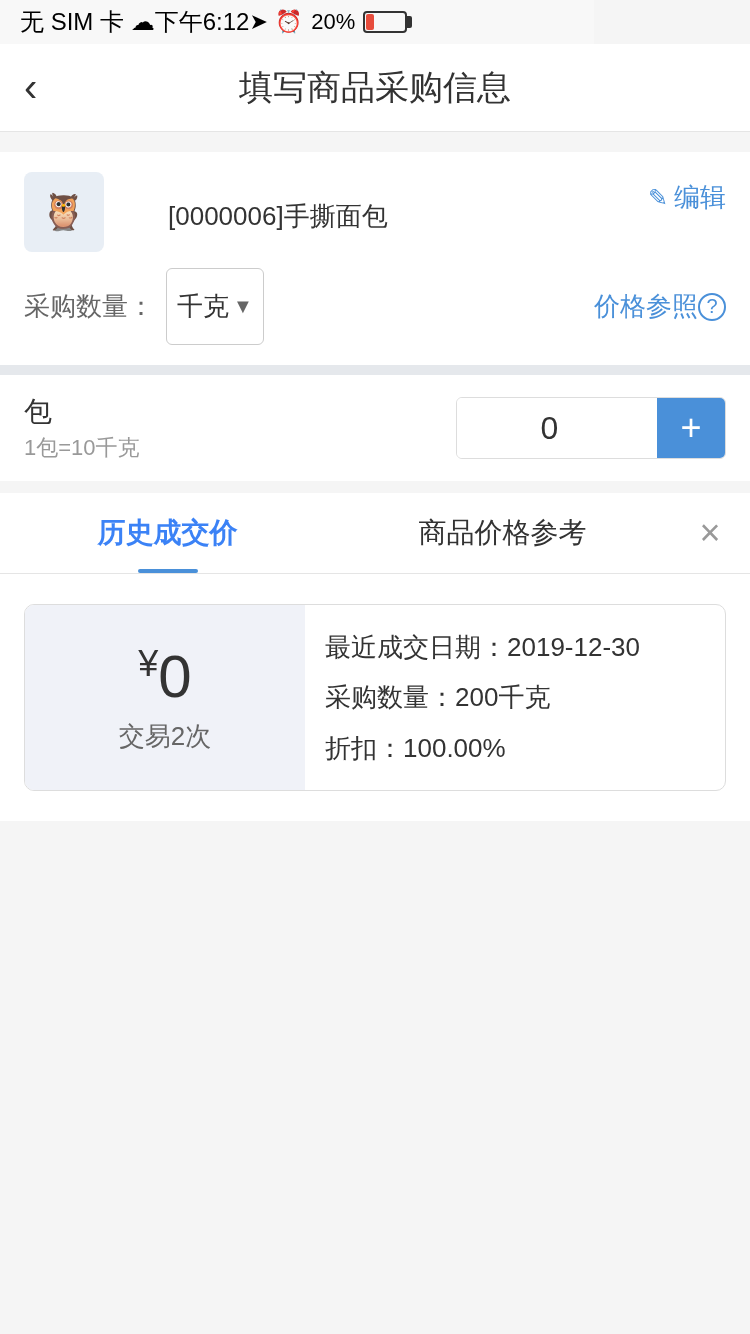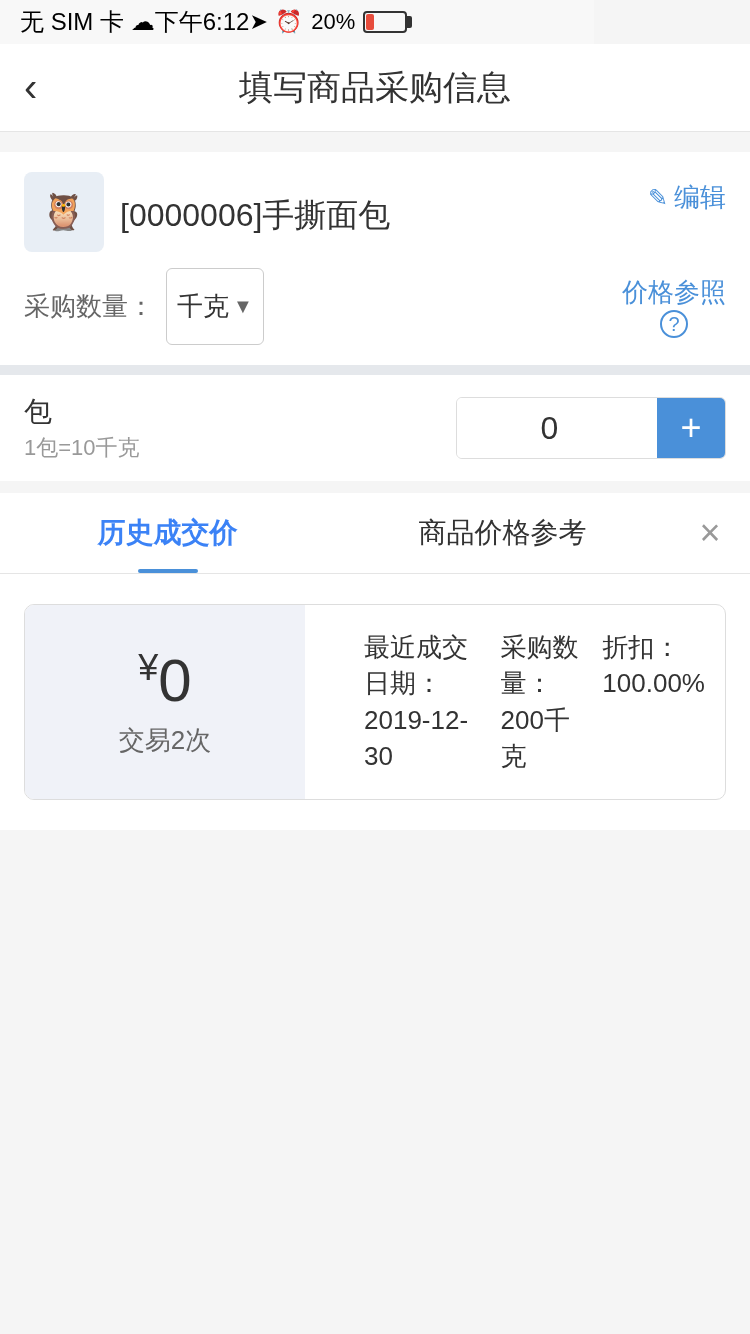--- a/index.html
+++ b/index.html
@@ -97,24 +97,25 @@
       display: flex;
       align-items: center;
       justify-content: center;
       position: relative;
     }
     .owl-icon {
       font-size: 36px;
       color: #8a9bb0;
     }
     .product-name {
-      font-size: 32px;
+      font-size: 26px;
       font-weight: 500;
       color: #333;
       padding-top: 8px;
+      margin-left: 48px;
     }
     .edit-btn {
       display: flex;
       align-items: center;
       gap: 6px;
       color: #4a90d9;
       font-size: 26px;
       cursor: pointer;
       padding-top: 8px;
     }
@@ -145,21 +146,20 @@
       gap: 4px;
       cursor: pointer;
     }
     .chevron-down { font-size: 20px; color: #666; }
     .price-ref {
       display: flex;
       align-items: center;
       color: #4a90d9;
       font-size: 26px;
       cursor: pointer;
-      flex-direction: column;
     }
     .help-icon {
       width: 28px; height: 28px;
       border: 2px solid #4a90d9;
       border-radius: 50%;
       display: flex; align-items: center; justify-content: center;
       font-size: 20px;
       color: #4a90d9;
       font-style: normal;
     }
@@ -302,23 +302,22 @@
     }
     .history-trade-count {
       font-size: 26px;
       color: #666;
       margin-top: 8px;
     }
     .history-card-right {
       flex: 1;
       padding: 24px 20px;
       display: flex;
-      flex-direction: row;
+      flex-direction: column;
       gap: 14px;
-      margin-left: 39px;
     }
     .history-detail-item {
       font-size: 26px;
       color: #333;
       line-height: 1.4;
     }
 
     
     .main-content {
       background: #f5f5f5;

